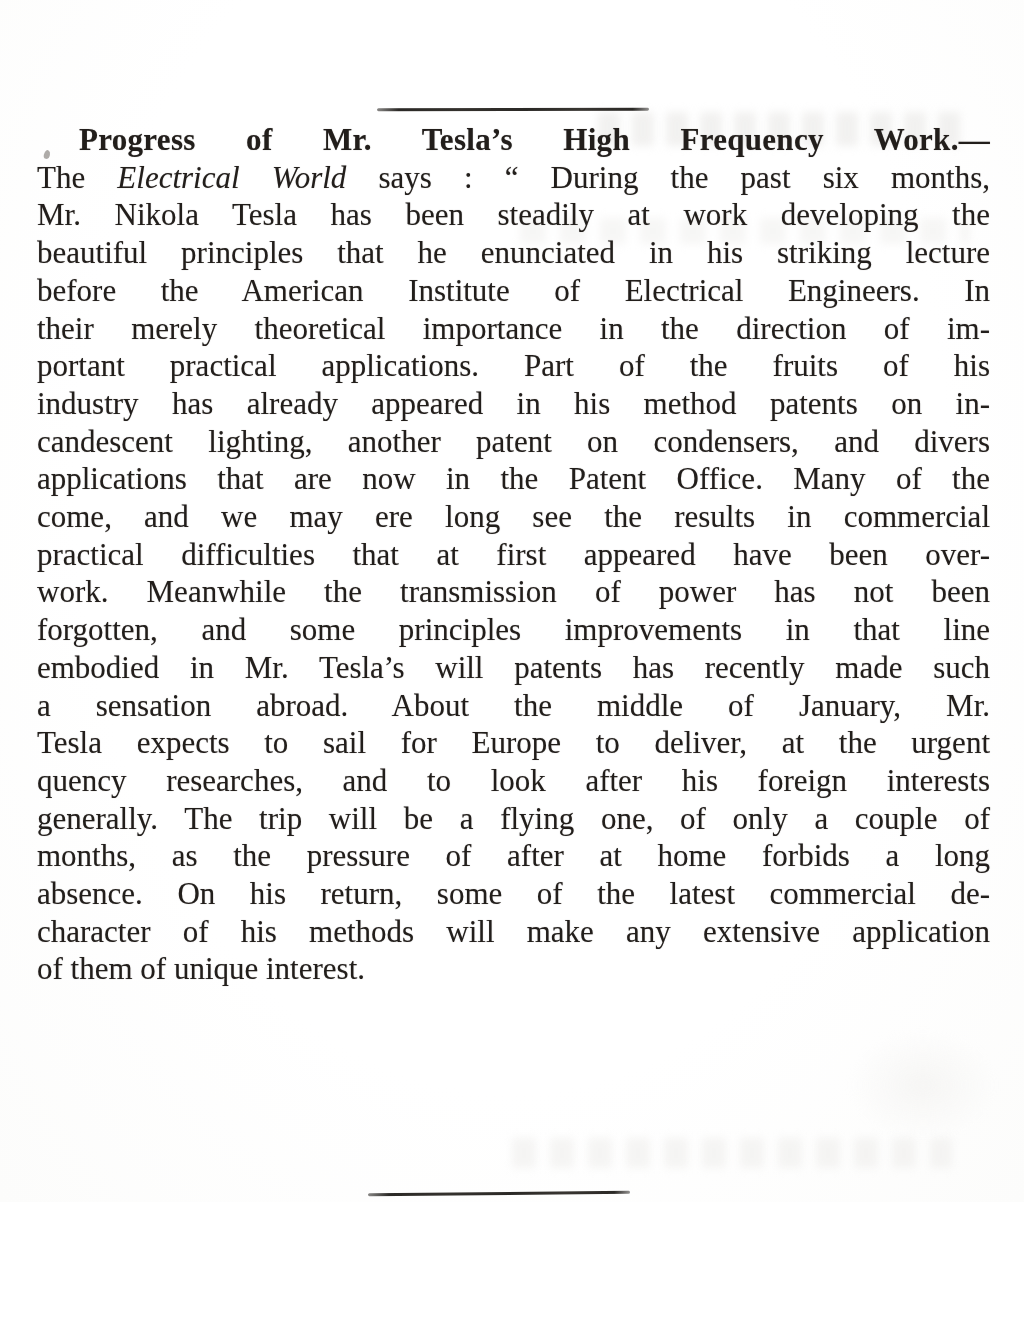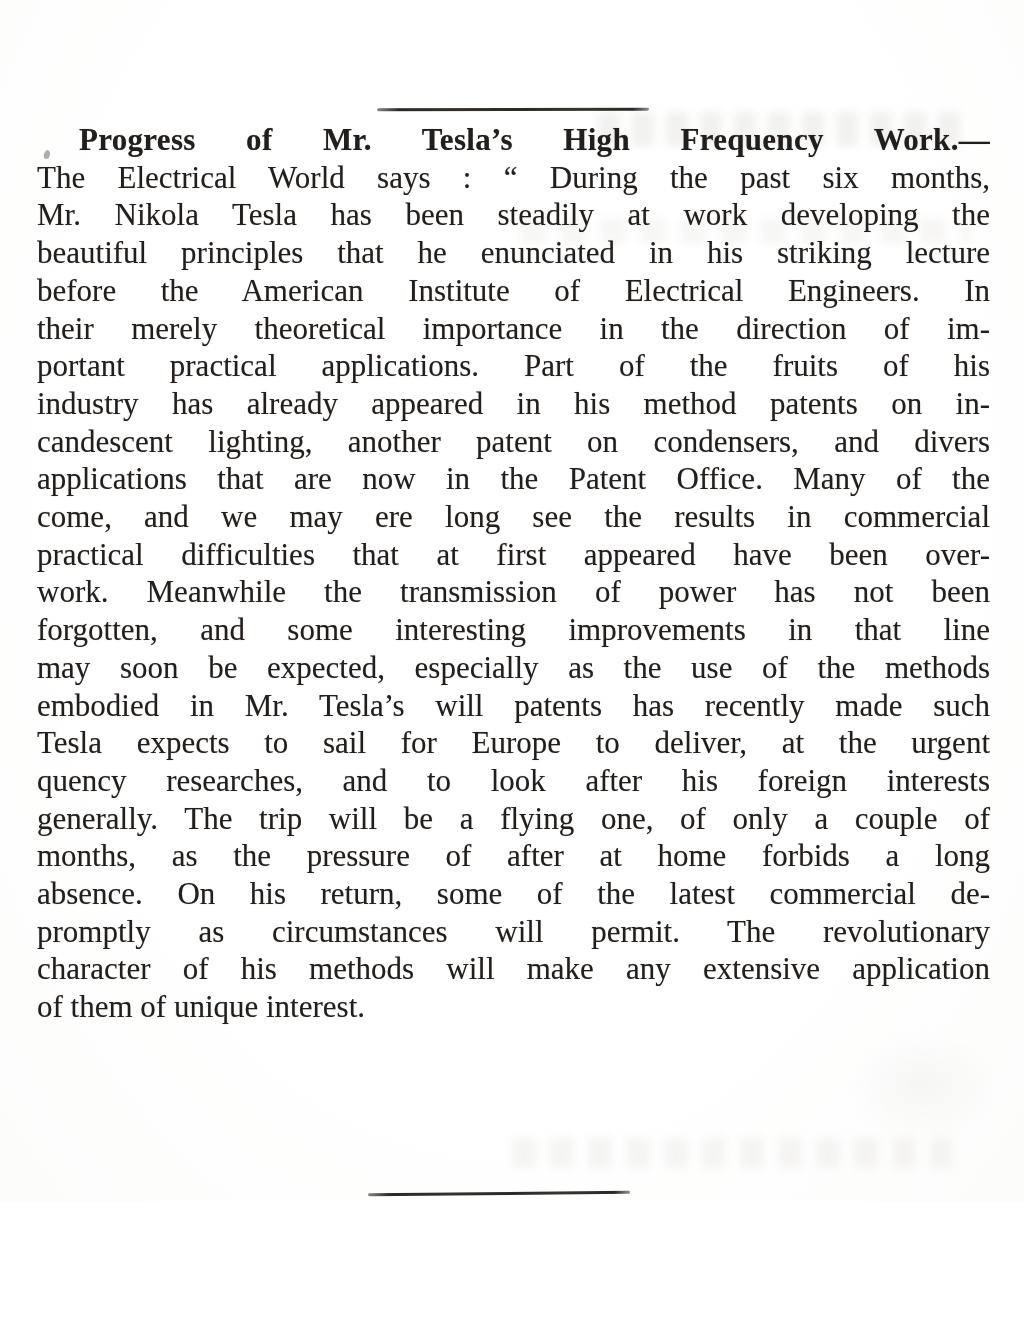--- a/index.html
+++ b/index.html
@@ -65,21 +65,21 @@
     text-justify: inter-word;
   }
   .heading {
     font-weight: bold;
     text-indent: 42px;
     letter-spacing: 0.3px;
   }
   .last {
     text-align-last: left;
   }
-  .it { }
+  .it { font-style: italic; }
 </style>
 </head>
 <body>
 
 <div class="page">
 
   <div class="artifact a1"></div>
   <div class="artifact a2"></div>
   <div class="artifact a3"></div>
   <div class="artifact a4"></div>
@@ -99,29 +99,28 @@
         <div class="line">beautiful principles that he enunciated in his striking lecture</div>
         <div class="line">before the American Institute of Electrical Engineers. In</div>
         <div class="line">their merely theoretical importance in the direction of im-</div>
         <div class="line">portant practical applications. Part of the fruits of his</div>
         <div class="line">industry has already appeared in his method patents on in-</div>
         <div class="line">candescent lighting, another patent on condensers, and divers</div>
         <div class="line">applications that are now in the Patent Office. Many of the</div>
         <div class="line">come, and we may ere long see the results in commercial</div>
         <div class="line">practical difficulties that at first appeared have been over-</div>
         <div class="line">work. Meanwhile the transmission of power has not been</div>
-        <div class="line">forgotten, and some interesting improvements in that line</div>
-        <div class="line">may soon be expected, especially as the use of the methods</div>
+        <div class="line">forgotten, and some principles improvements in that line</div>
         <div class="line">embodied in Mr. Tesla’s will patents has recently made such</div>
+        <div class="line">a sensation abroad. About the middle of January, Mr.</div>
         <div class="line">Tesla expects to sail for Europe to deliver, at the urgent</div>
         <div class="line">quency researches, and to look after his foreign interests</div>
         <div class="line">generally. The trip will be a flying one, of only a couple of</div>
         <div class="line">months, as the pressure of after at home forbids a long</div>
         <div class="line">absence. On his return, some of the latest commercial de-</div>
-        <div class="line">promptly as circumstances will permit. The revolutionary</div>
         <div class="line">character of his methods will make any extensive application</div>
       </div>
 
     <div class="line last">of them of unique interest.</div>
 
   </div>
 
   <div class="rule rule-bottom"></div>
 
 </div>

